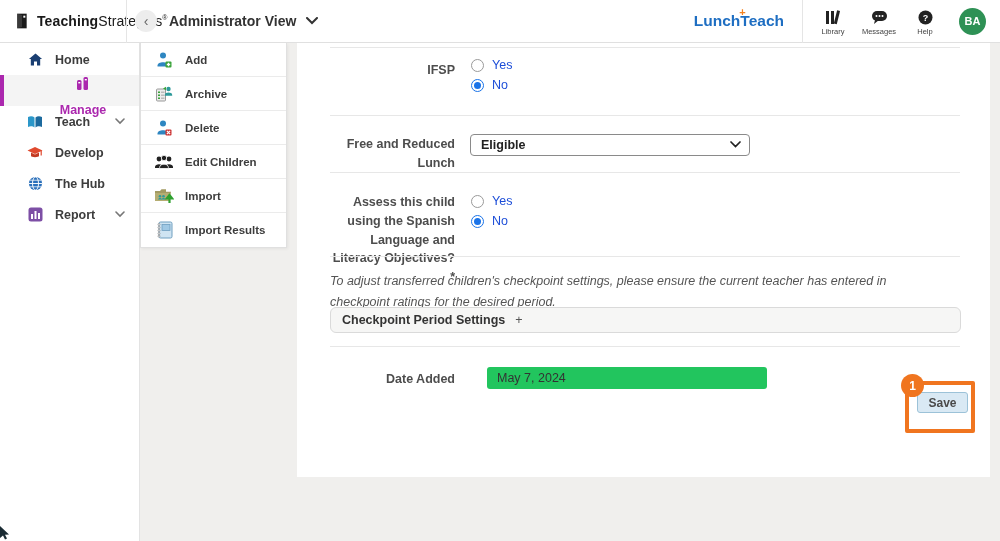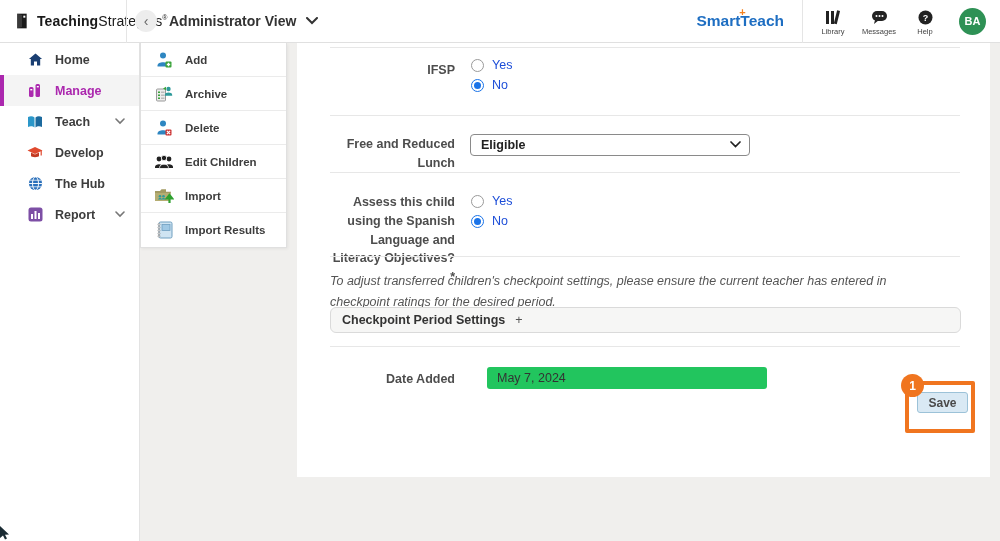--- a/index.html
+++ b/index.html
@@ -30,21 +30,21 @@
   .tb-nav-label { font-size:7.5px; color:#444; }
   .avatar { width:27px; height:27px; border-radius:50%; background:#2e9155; color:#fff;
             font-size:11px; font-weight:bold; display:flex; align-items:center; justify-content:center;
             margin:0 14px 0 4px; cursor:pointer; }
 
   
   .sidebar { position:absolute; left:0; top:43px; width:140px; height:498px; background:#fff;
              border-right:1px solid #e3e3e3; z-index:20; padding-top:1px; }
   .side-item { position:relative; height:31px; display:flex; align-items:center; gap:12px;
                padding-left:27px; font-size:12.5px; font-weight:600; color:#3d3d3d; cursor:pointer; }
-  .side-item.active { background:#f4f4f4; color:#ab28ae; font-weight:bold; }
+  .side-item.active { background:#f4f4f4; color:#ab28ae; font-weight:bold;flex-direction:column; }
   .side-item.active::before { content:""; position:absolute; left:0; top:0; width:4px; height:31px; background:#ab28ae; }
   .side-ico { width:16px; height:16px; flex:0 0 16px; display:flex; align-items:center; justify-content:center; }
   .side-chev { position:absolute; right:14px; color:#777; }
 
   
   .submenu { position:absolute; left:140px; top:43px; width:147px; background:#fff;
              border:1px solid #e0e0e0; border-top:none; box-shadow:1px 1px 3px rgba(0,0,0,.06); z-index:21; }
   .sub-item { height:34px; display:flex; align-items:center; gap:11px; padding-left:13px;
               font-size:11.5px; font-weight:600; color:#3d3d3d; border-bottom:1px solid #ebebeb; cursor:pointer; }
   .sub-item:last-child { border-bottom:none; }
@@ -101,21 +101,21 @@
     <div class="tb-divider"></div>
     <div class="back-btn">‹</div>
     <div class="view-selector">
       <span>Administrator View</span>
       <svg width="12" height="8" viewBox="0 0 12 8">
           <path d="M1 1 L6 6 L11 1" stroke="#333" stroke-width="2" fill="none" stroke-linecap="round"></path>
         </svg>
     </div>
     <div class="spacer"></div>
     <div class="product-logo">
-      <span>Smart</span><span class="product-t"><span class="product-plus">+</span><span>Teach</span></span>
+      <span>Lunch</span><span class="product-t"><span class="product-plus">+</span><span>Teach</span></span>
     </div>
     <div class="tb-divider"></div>
     <div class="tb-nav">
       <div class="tb-nav-item">
         <svg width="17" height="15" viewBox="0 0 17 15">
           <rect x="1" y="1" width="3" height="13" fill="#222"></rect>
           <rect x="6" y="1" width="3" height="13" fill="#222"></rect>
           <rect x="10.5" y="0.5" width="3" height="13.5" fill="#222" transform="rotate(14 12 7)"></rect>
         </svg>
         <span class="tb-nav-label">Library</span>

